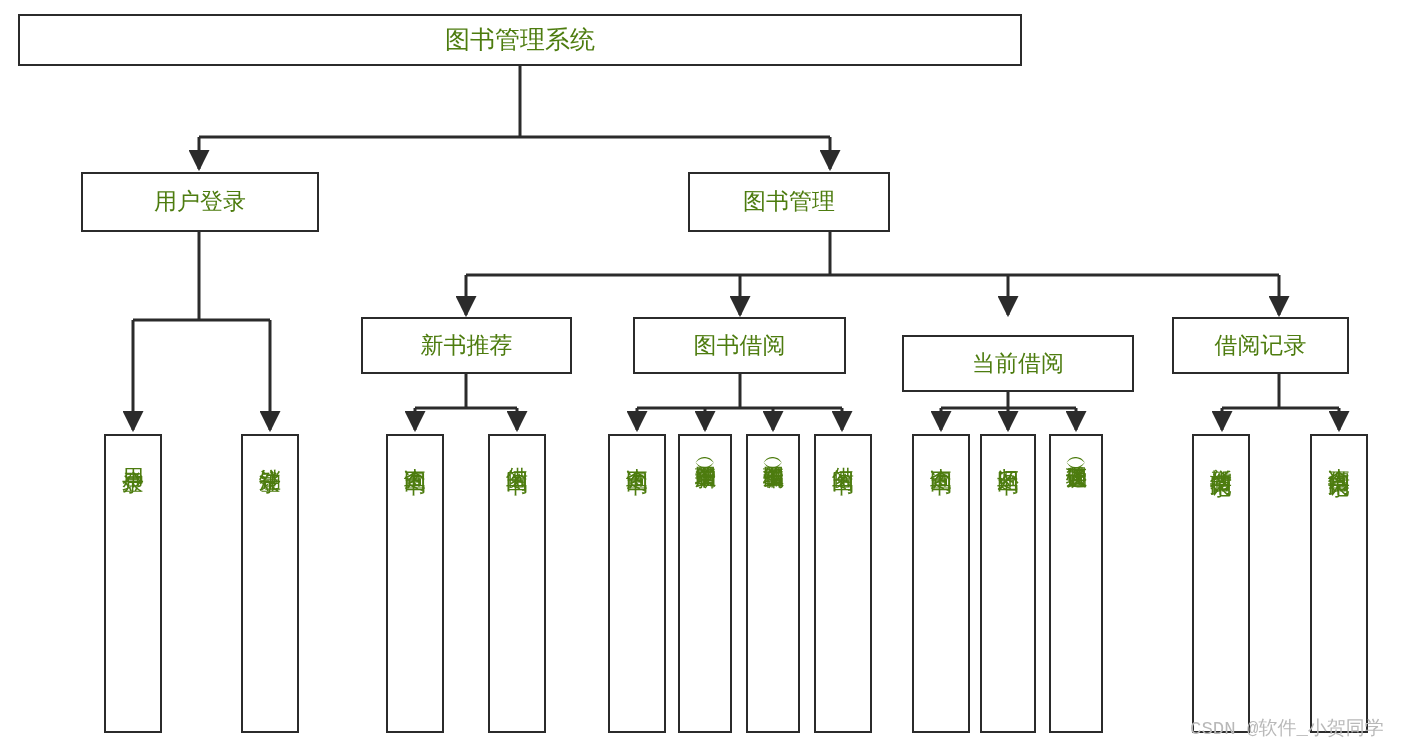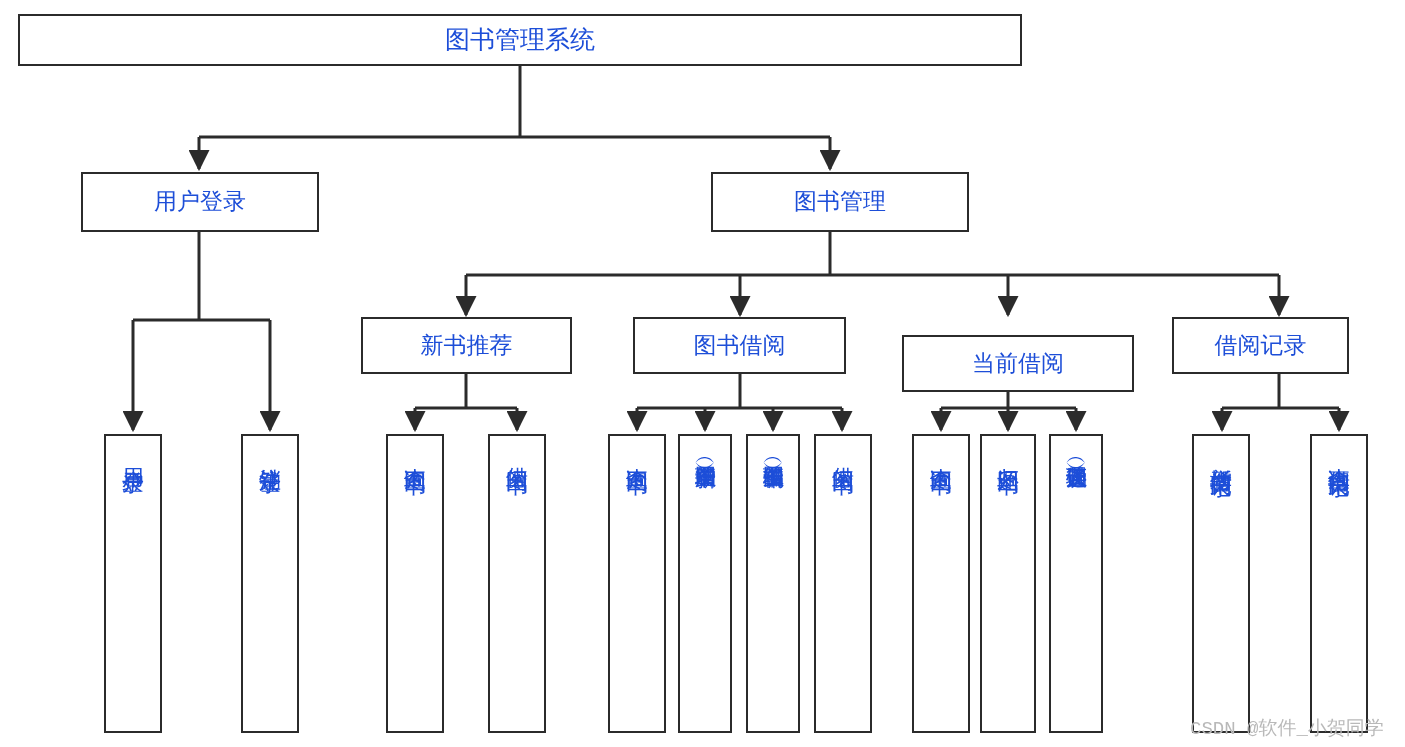--- a/index.html
+++ b/index.html
@@ -27,21 +27,21 @@
     pointer-events: none;
   }
   .node {
     position: absolute;
     box-sizing: border-box;
     background: #ffffff;
     border: 2px solid #2b2b2b;
     display: flex;
     align-items: center;
     justify-content: center;
-    color: #1d4ed8;
+    color: #4d7c0f;
     z-index: 2;
     font-family: Liberation Serif, serif;
   }
   .node .label {
     display: block;
     text-align: center;
     line-height: 1.18;
   }
   
   .node.root .label {
@@ -136,21 +136,21 @@
     </g>
   </svg>
 
   <div class="node root" style="left:18px; top:14px; width:1004px; height:52px;">
     <span class="label">图书管理系统</span>
   </div>
 
   <div class="node h1" style="left:81px; top:172px; width:238px; height:60px;">
     <span class="label">用户登录</span>
   </div>
-  <div class="node h1" style="left:711px; top:172px; width:258px; height:60px;">
+  <div class="node h1" style="left:688px; top:172px; width:202px; height:60px;">
     <span class="label">图书管理</span>
   </div>
 
   <div class="node h2" style="left:361px; top:317px; width:211px; height:57px;">
     <span class="label">新书推荐</span>
   </div>
   <div class="node h2" style="left:633px; top:317px; width:213px; height:57px;">
     <span class="label">图书借阅</span>
   </div>
   <div class="node h2" style="left:902px; top:335px; width:232px; height:57px;">

